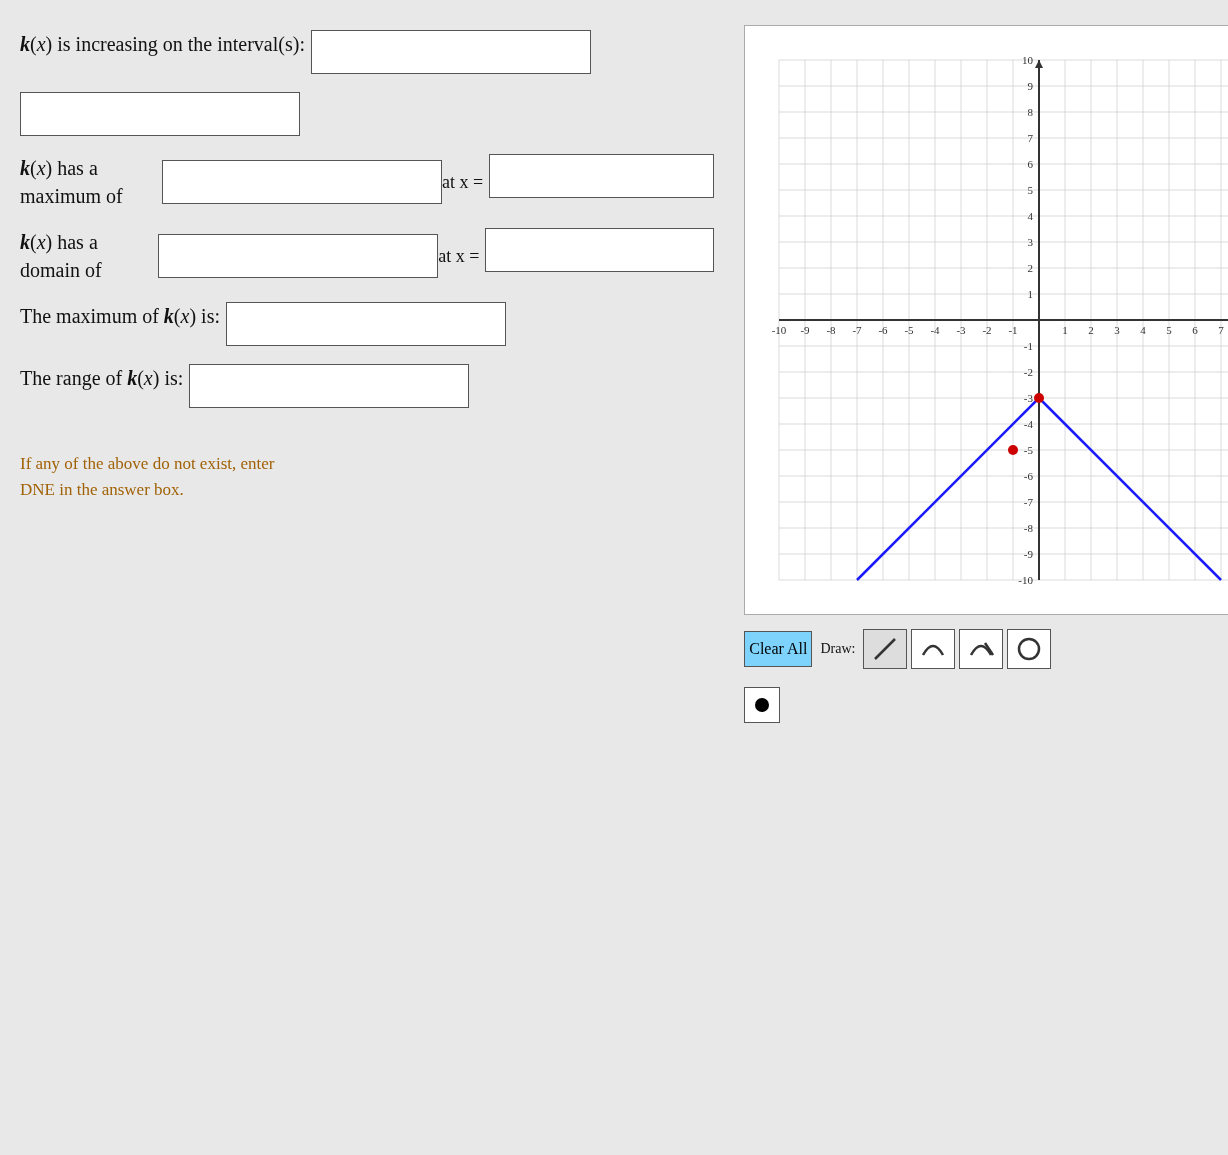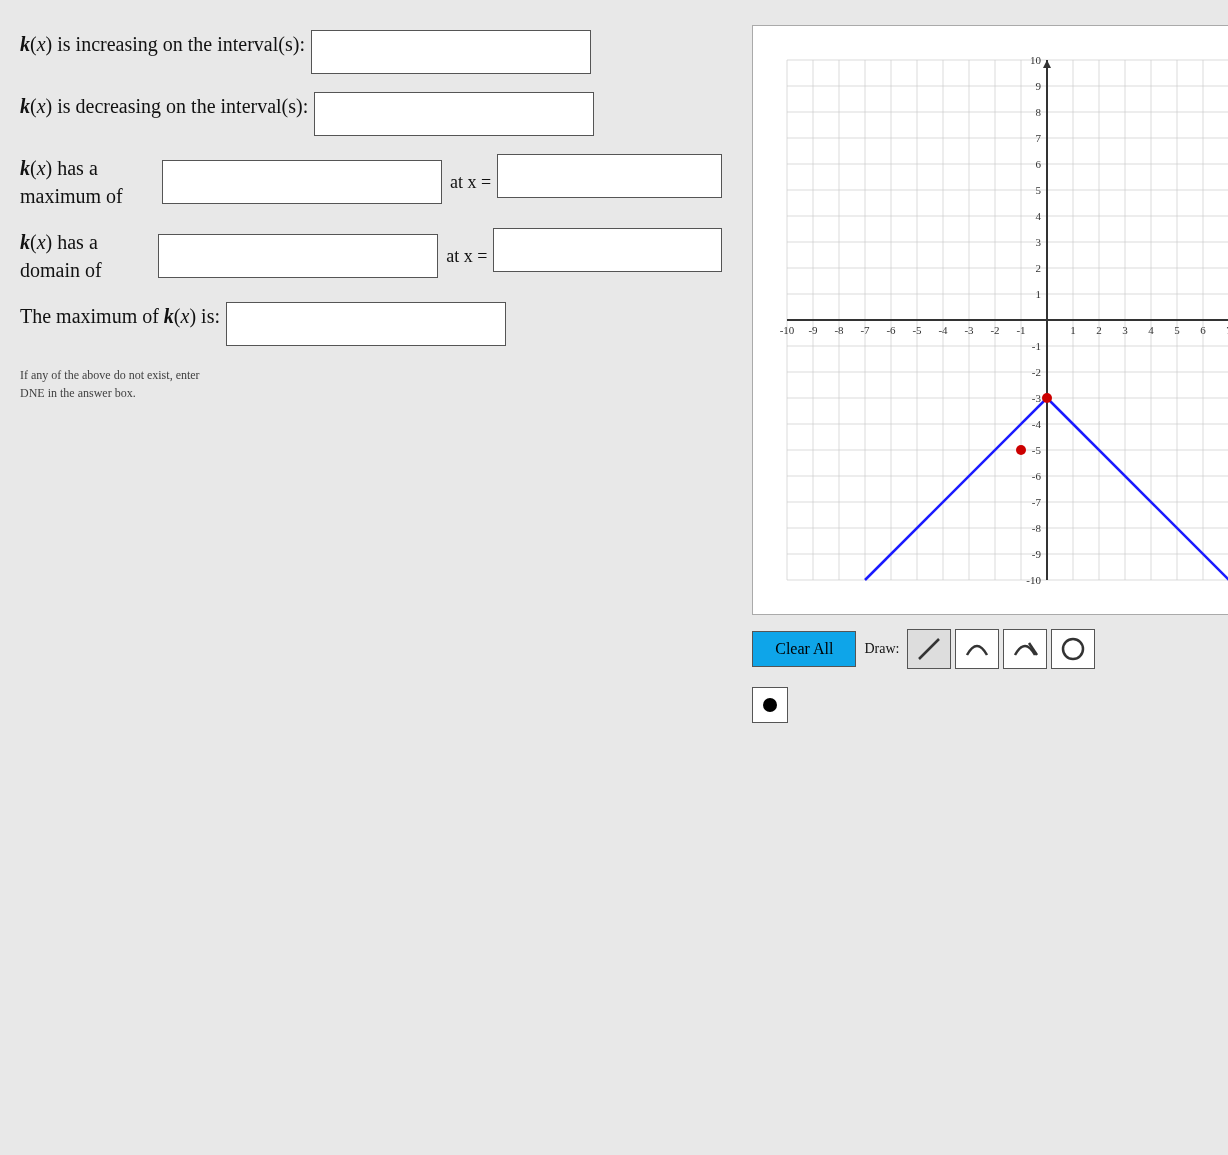--- a/index.html
+++ b/index.html
@@ -38,21 +38,21 @@
     }
     .question-label {
       font-size: 20px;
       line-height: 1.4;
       color: #111;
     }
     .input-row {
       display: flex;
       flex-direction: row;
       align-items: center;
-      gap: 8px;
+      gap: 0;
     }
     .answer-input {
       width: 280px;
       height: 44px;
       border: 1.5px solid #555;
       background: white;
       padding: 4px 8px;
       font-size: 16px;
       outline: none;
     }
@@ -69,24 +69,24 @@
       margin-top: 5px;
     }
     .controls-row {
       display: flex;
       flex-direction: row;
       align-items: center;
       gap: 8px;
       margin-top: 4px;
     }
     .clear-all-btn {
-      padding: 8px 22px;
+      padding: 8px 4px;
       font-size: 16px;
       border: 1.5px solid #555;
-      background: #0ea5e9;
+      background: #7dd3fc;
       cursor: pointer;
       font-family: Georgia, serif;
     }
     .draw-label {
       font-size: 14px;
       color: #111;
       font-family: Georgia, serif;
     }
     .draw-tools {
       display: flex;
@@ -119,24 +119,24 @@
       justify-content: center;
       margin-top: 4px;
     }
     .dot-inner {
       width: 14px;
       height: 14px;
       border-radius: 50%;
       background: black;
     }
     .footnote {
-      font-size: 12px;
-      color: #404040;
+      font-size: 17px;
+      color: #a16207;
       line-height: 1.5;
-      margin-top: 2px;
+      margin-top: 25px;
     }
     
     .graph-svg {
       display: block;
     }
   </style>
 </head>
 <body>
 
 <div class="container">
@@ -145,24 +145,20 @@
 
     <div class="question-block">
       <div class="question-label">
         <span><em><strong>k</strong></em>(<em>x</em>)</span>
         <span> is increasing on the interval(s):</span>
       </div>
       <input class="answer-input" type="text" style="">
     </div>
 
     <div class="question-block">
-      <div class="question-label">
-        <span><em><strong>k</strong></em>(<em>x</em>)</span>
-        <span> is decreasing on the interval(s):</span>
-      </div>
       <input class="answer-input" type="text" style="">
     </div>
 
     <div class="question-block">
       <div class="question-label">
         <span><em><strong>k</strong></em>(<em>x</em>)</span>
         <span> has a maximum of</span>
       </div>
       <div class="input-row">
         <input class="answer-input" type="text" style="">
@@ -183,20 +179,26 @@
       <input class="answer-input" type="text" style="">
     </div>
 
     <div class="question-block">
       <div class="question-label">
         <span>The maximum of </span><span><em><strong>k</strong></em>(<em>x</em>)</span><span> is:</span>
       </div>
       <input class="answer-input" type="text" style="">
     </div>
 
+    <div class="question-block">
+      <div class="question-label">
+        <span>The range of </span><span><em><strong>k</strong></em>(<em>x</em>)</span><span> is:</span>
+      </div>
+      <input class="answer-input" type="text" style="">
+    </div>
 
     <div class="footnote">
       <span style="white-space:pre-line;">If any of the above do not exist, enter
 DNE in the answer box.</span>
     </div>
   </div>
 
   <div class="right-panel">
 
     <div class="graph-area">

